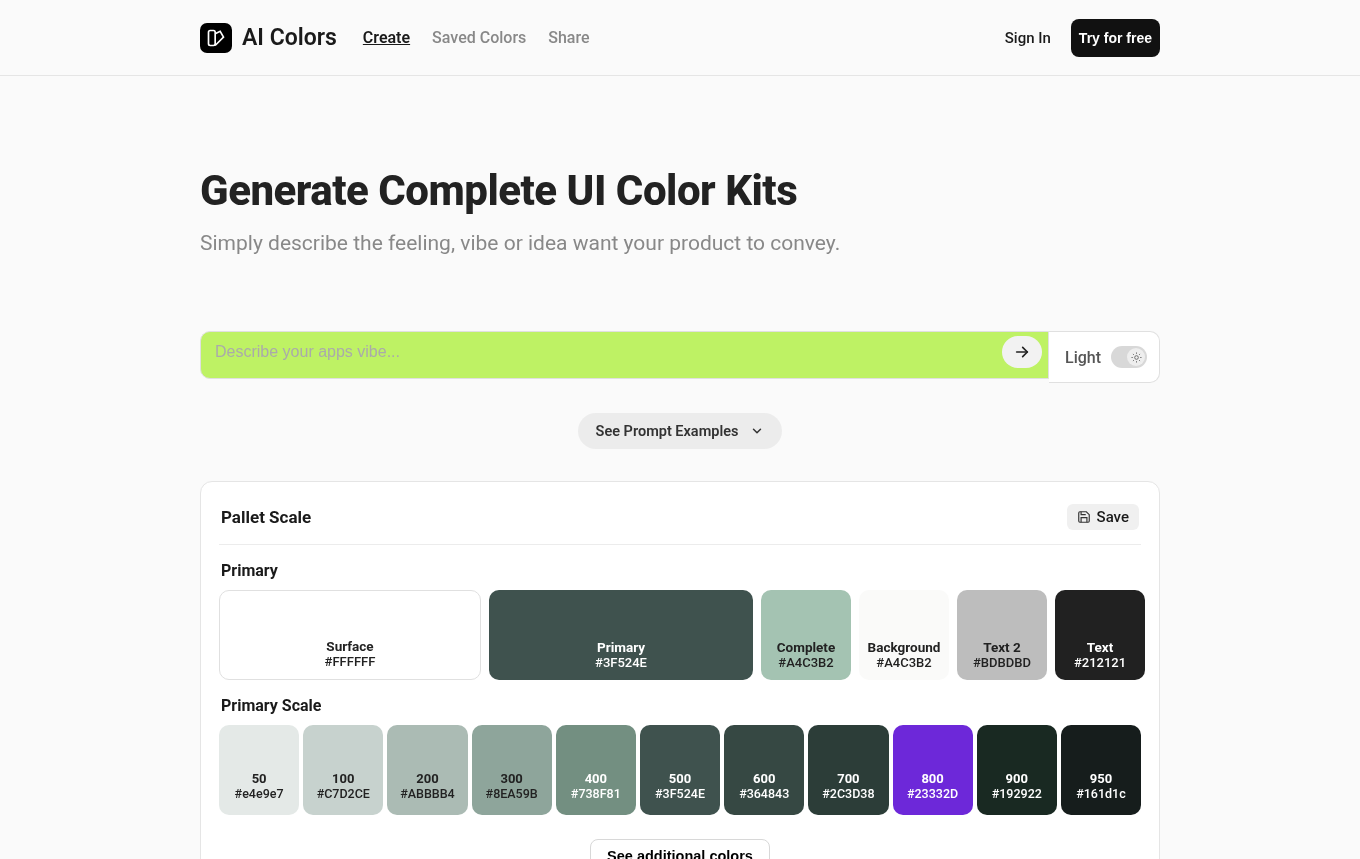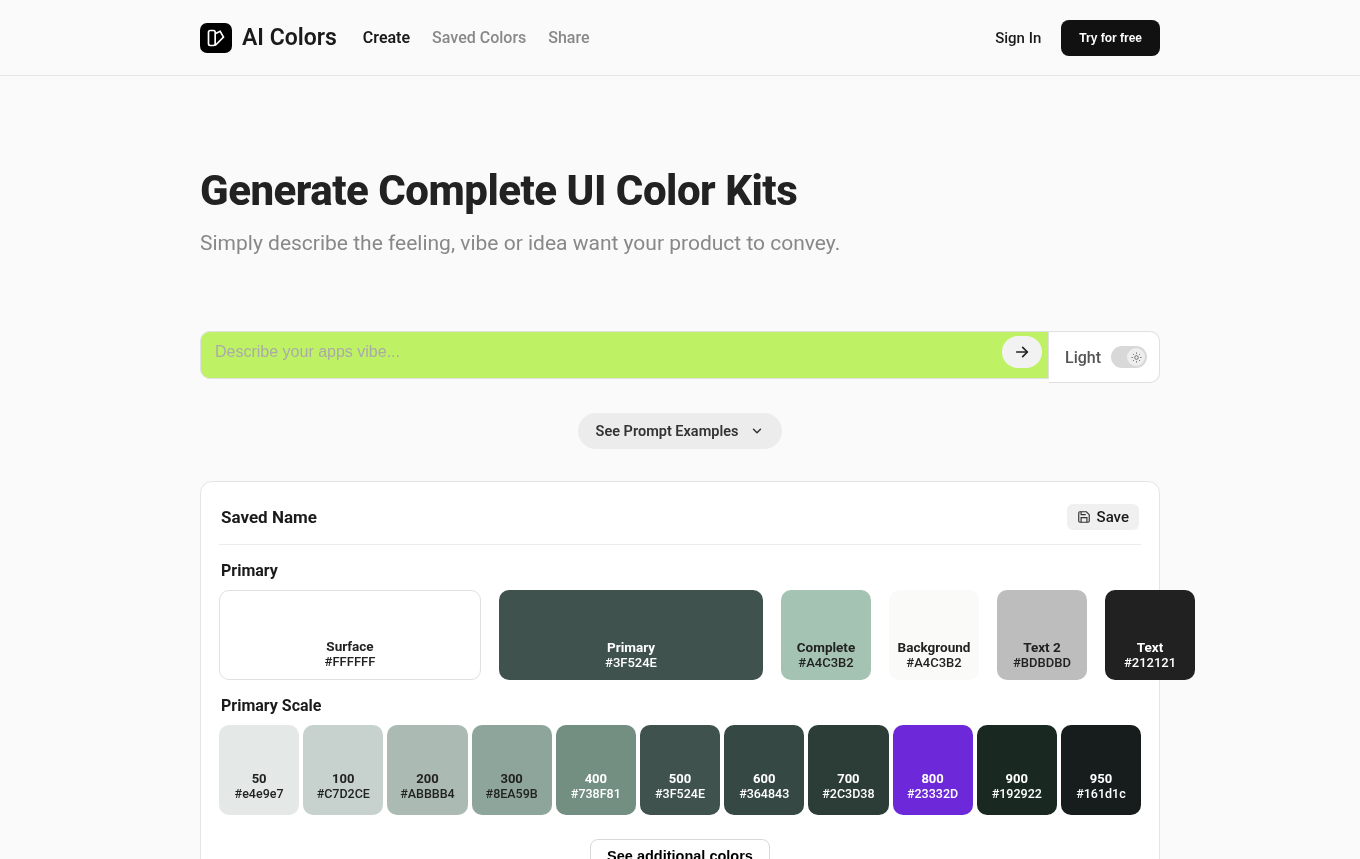--- a/index.html
+++ b/index.html
@@ -40,35 +40,35 @@
       gap: 22px;
       margin-left: 26px;
     }
     .nav a {
       font-size: 16px;
       color: #888;
       text-decoration: none;
       font-weight: 500;
       cursor: pointer;
     }
-    .nav a.active { color: #1a1a1a; font-weight: 600; }
+    .nav a.active { color: #1a1a1a; font-weight: 600; text-decoration: underline; }
     .header-right {
       margin-left: auto;
       display: flex;
       align-items: center;
       gap: 20px;
     }
     .signin { font-size: 15px; color: #1a1a1a; font-weight: 500; cursor: pointer; }
     .try-btn {
       background: #111;
       color: #fff;
       border: none;
       border-radius: 8px;
-      padding: 11px 18px;
-      font-size: 12px;
+      padding: 11px 8px;
+      font-size: 14px;
       font-weight: 600;
       cursor: pointer;
     }
     .main {
       width: 960px;
       margin: 0 auto;
       padding-top: 28px;
     }
     .hero { text-align: left; margin-top: 62px; }
     .hero h1 { font-size: 42px; font-weight: 800; color: #222; letter-spacing: -0.5px; }
@@ -173,21 +173,21 @@
       display: flex;
       align-items: center;
       gap: 6px;
       background: #f0f0f0;
       border-radius: 6px;
       padding: 4px 10px;
       cursor: pointer;
     }
     .save-pill span { font-size: 15px; font-weight: 500; }
     .section-label { font-size: 16px; font-weight: 700; margin: 16px 0 10px 2px; }
-    .primary-row { display: flex; gap: 18px; }
+    .primary-row { display: flex; gap: 8px; }
     .swatch {
       border-radius: 10px;
       height: 90px;
       display: flex;
       flex-direction: column;
       justify-content: flex-end;
       align-items: center;
       padding-bottom: 10px;
       cursor: pointer;
     }
@@ -284,21 +284,21 @@
 
   <div class="examples-pill">
     <span>See Prompt Examples</span>
     <svg width="14" height="14" viewBox="0 0 24 24" fill="none" stroke="#333" stroke-width="2.5" stroke-linecap="round" stroke-linejoin="round">
       <polyline points="6 9 12 15 18 9"></polyline>
     </svg>
   </div>
 
   <section class="card">
     <div class="card-top">
-      <span class="pallet-name">Saved Name</span>
+      <span class="pallet-name">Pallet Scale</span>
       <div class="save-pill">
         <svg width="14" height="14" viewBox="0 0 24 24" fill="none" stroke="#333" stroke-width="2">
           <path d="M19 21H5a2 2 0 0 1-2-2V5a2 2 0 0 1 2-2h11l5 5v11a2 2 0 0 1-2 2z"></path>
           <polyline points="17 21 17 13 7 13 7 21"></polyline>
             <polyline points="7 3 7 8 15 8"></polyline>
         </svg>
         <span>Save</span>
       </div>
     </div>
 

